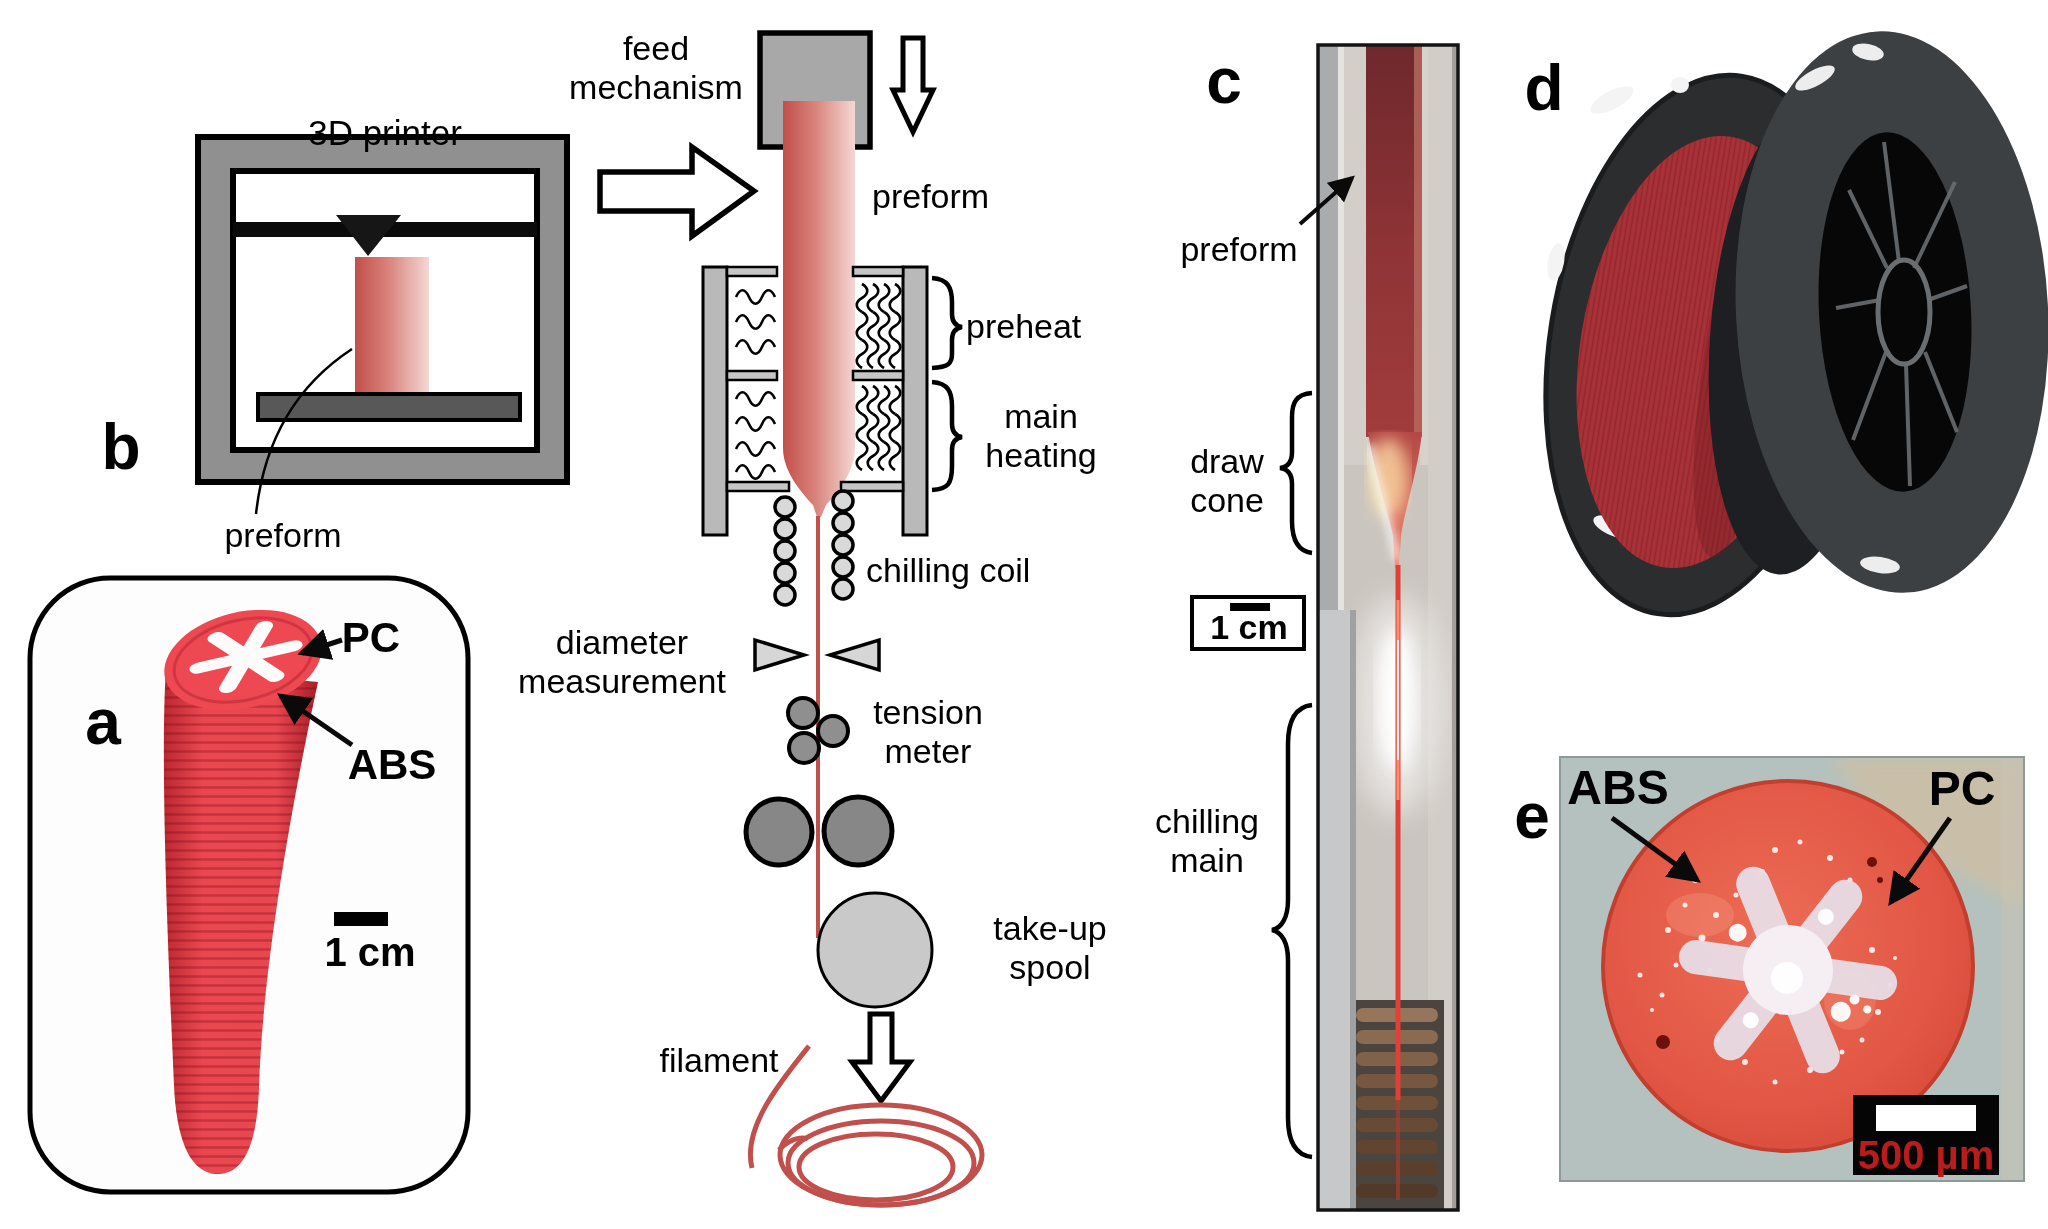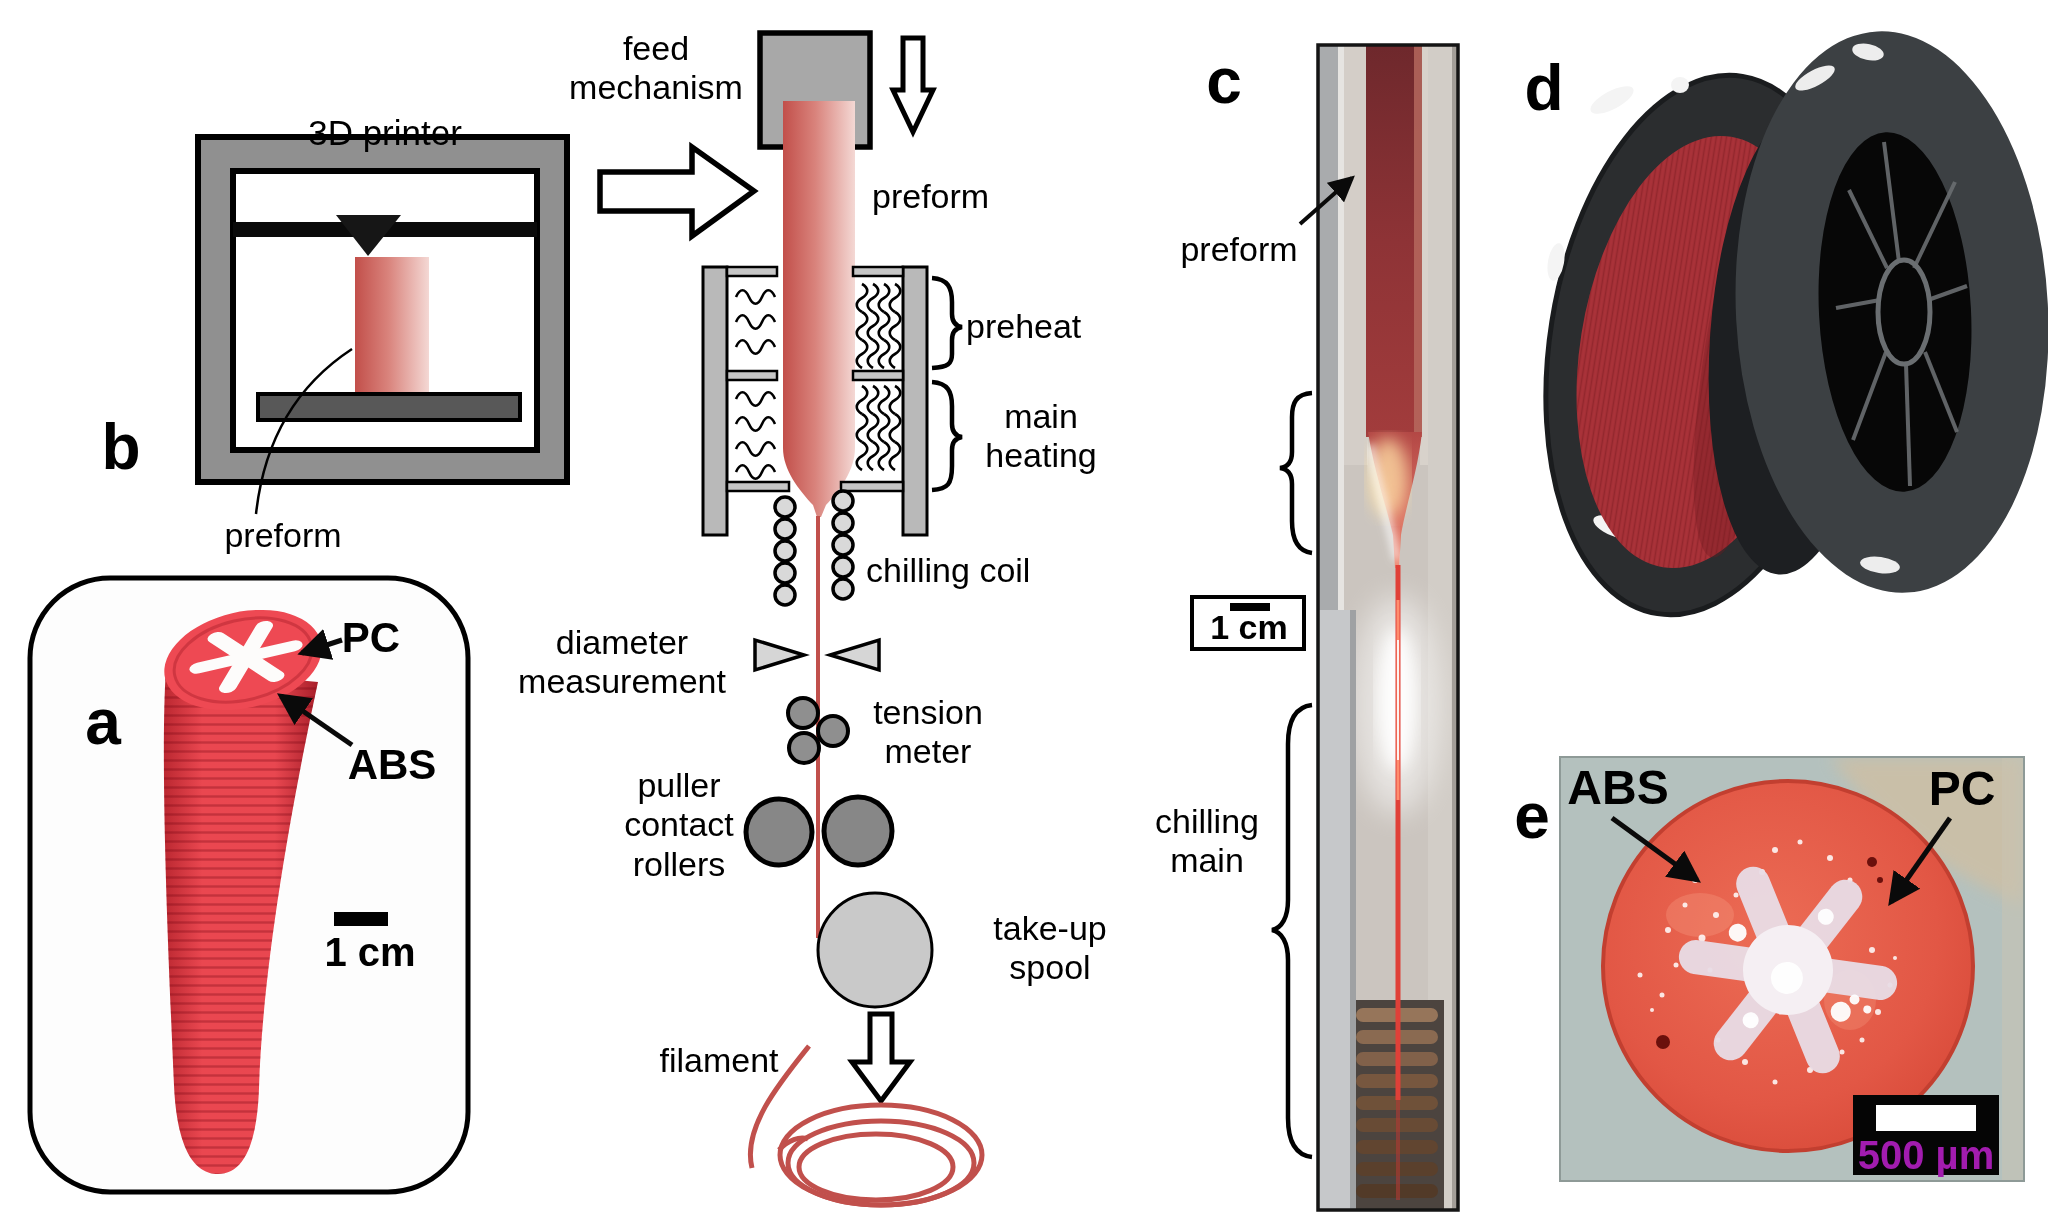--- a/index.html
+++ b/index.html
@@ -8,21 +8,21 @@
   .stage svg.base{position:absolute;left:0;top:0;}
   .lbl{position:absolute;transform:translate(-50%,-50%);font-size:34px;line-height:1.16;
        text-align:center;color:#000;white-space:pre-line;}
   .nowrap{white-space:nowrap;}
   .leftal{transform:translate(0,-50%);text-align:left;}
   .letter{font-size:64px;font-weight:700;}
   .b42{font-size:42px;font-weight:700;}
   .b48{font-size:48px;font-weight:700;}
   .b40{font-size:40px;font-weight:700;}
   .b34{font-size:34px;font-weight:700;}
-  .white{color:#a21caf;}
+  .white{color:#b91c1c;}
 </style>
 </head>
 <body>
 
 <div class="stage">
 
 <svg class="base" width="2048" height="1229" viewBox="0 0 2048 1229">
 <defs>
   <marker id="ah" viewBox="0 0 10 10" refX="8.5" refY="5" markerWidth="6.5" markerHeight="6.5" orient="auto-start-reverse">
     <path d="M0,0 L10,5 L0,10 Z" fill="#0a0a0a"></path>
@@ -357,38 +357,37 @@
 mechanism</div>
 <div class="lbl leftal nowrap" style="left:872px;top:197px;">preform</div>
 <div class="lbl leftal nowrap" style="left:966px;top:327px;">preheat</div>
 <div class="lbl" style="left:1041px;top:436px;width:180px;">main
 heating</div>
 <div class="lbl leftal nowrap" style="left:866px;top:571px;">chilling coil</div>
 <div class="lbl" style="left:622px;top:662px;width:280px;">diameter
 measurement</div>
 <div class="lbl" style="left:928px;top:732px;width:200px;">tension
 meter</div>
-<div class="lbl" style="left:679px;top:825px;width:180px;">puller
-contact
-rollers</div>
 <div class="lbl" style="left:1050px;top:948px;width:190px;">take-up
 spool</div>
 <div class="lbl nowrap" style="left:719px;top:1061px;">filament</div>
 
 <div class="lbl nowrap" style="left:385px;top:108px;font-size:35px;margin-top:25px;">3D printer</div>
 <div class="lbl letter" style="left:121px;top:447px;">b</div>
 <div class="lbl nowrap" style="left:283px;top:536px;">preform</div>
 
 <div class="lbl letter" style="left:103px;top:722px;">a</div>
 <div class="lbl b42 nowrap" style="left:371px;top:638px;">PC</div>
 <div class="lbl b42 nowrap" style="left:392px;top:765px;">ABS</div>
 <div class="lbl b40 nowrap" style="left:370px;top:952px;">1 cm</div>
 
 <div class="lbl letter" style="left:1224px;top:81px;">c</div>
 <div class="lbl nowrap" style="left:1239px;top:250px;">preform</div>
+<div class="lbl" style="left:1227px;top:481px;width:140px;">draw
+cone</div>
 <div class="lbl b34 nowrap" style="left:1249px;top:628px;">1 cm</div>
 <div class="lbl" style="left:1207px;top:841px;width:180px;">chilling
 main</div>
 
 <div class="lbl letter" style="left:1544px;top:88px;">d</div>
 
 <div class="lbl letter" style="left:1532px;top:816px;">e</div>
 <div class="lbl b48 nowrap" style="left:1618px;top:788px;">ABS</div>
 <div class="lbl b48 nowrap" style="left:1962px;top:789px;">PC</div>
 <div class="lbl b40 white nowrap" style="left:1926px;top:1155px;">500 µm</div>

